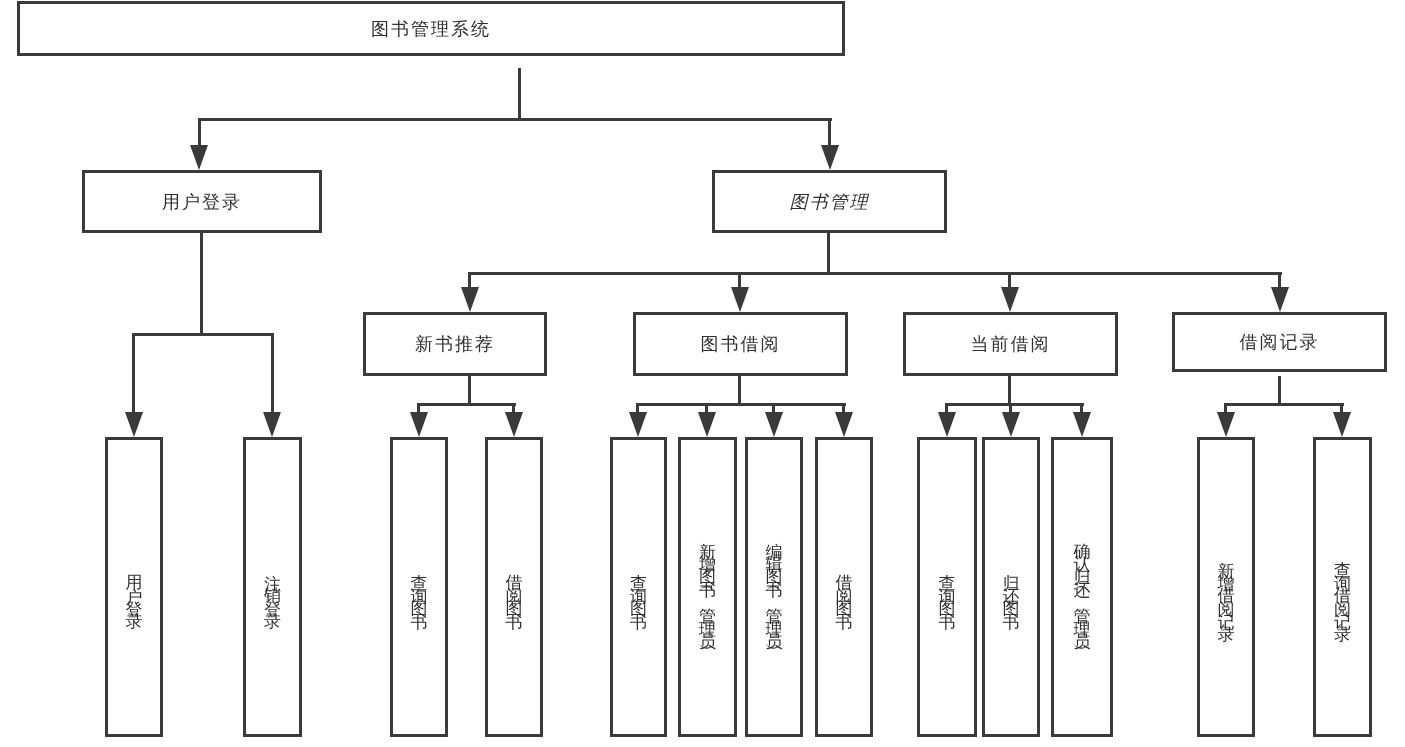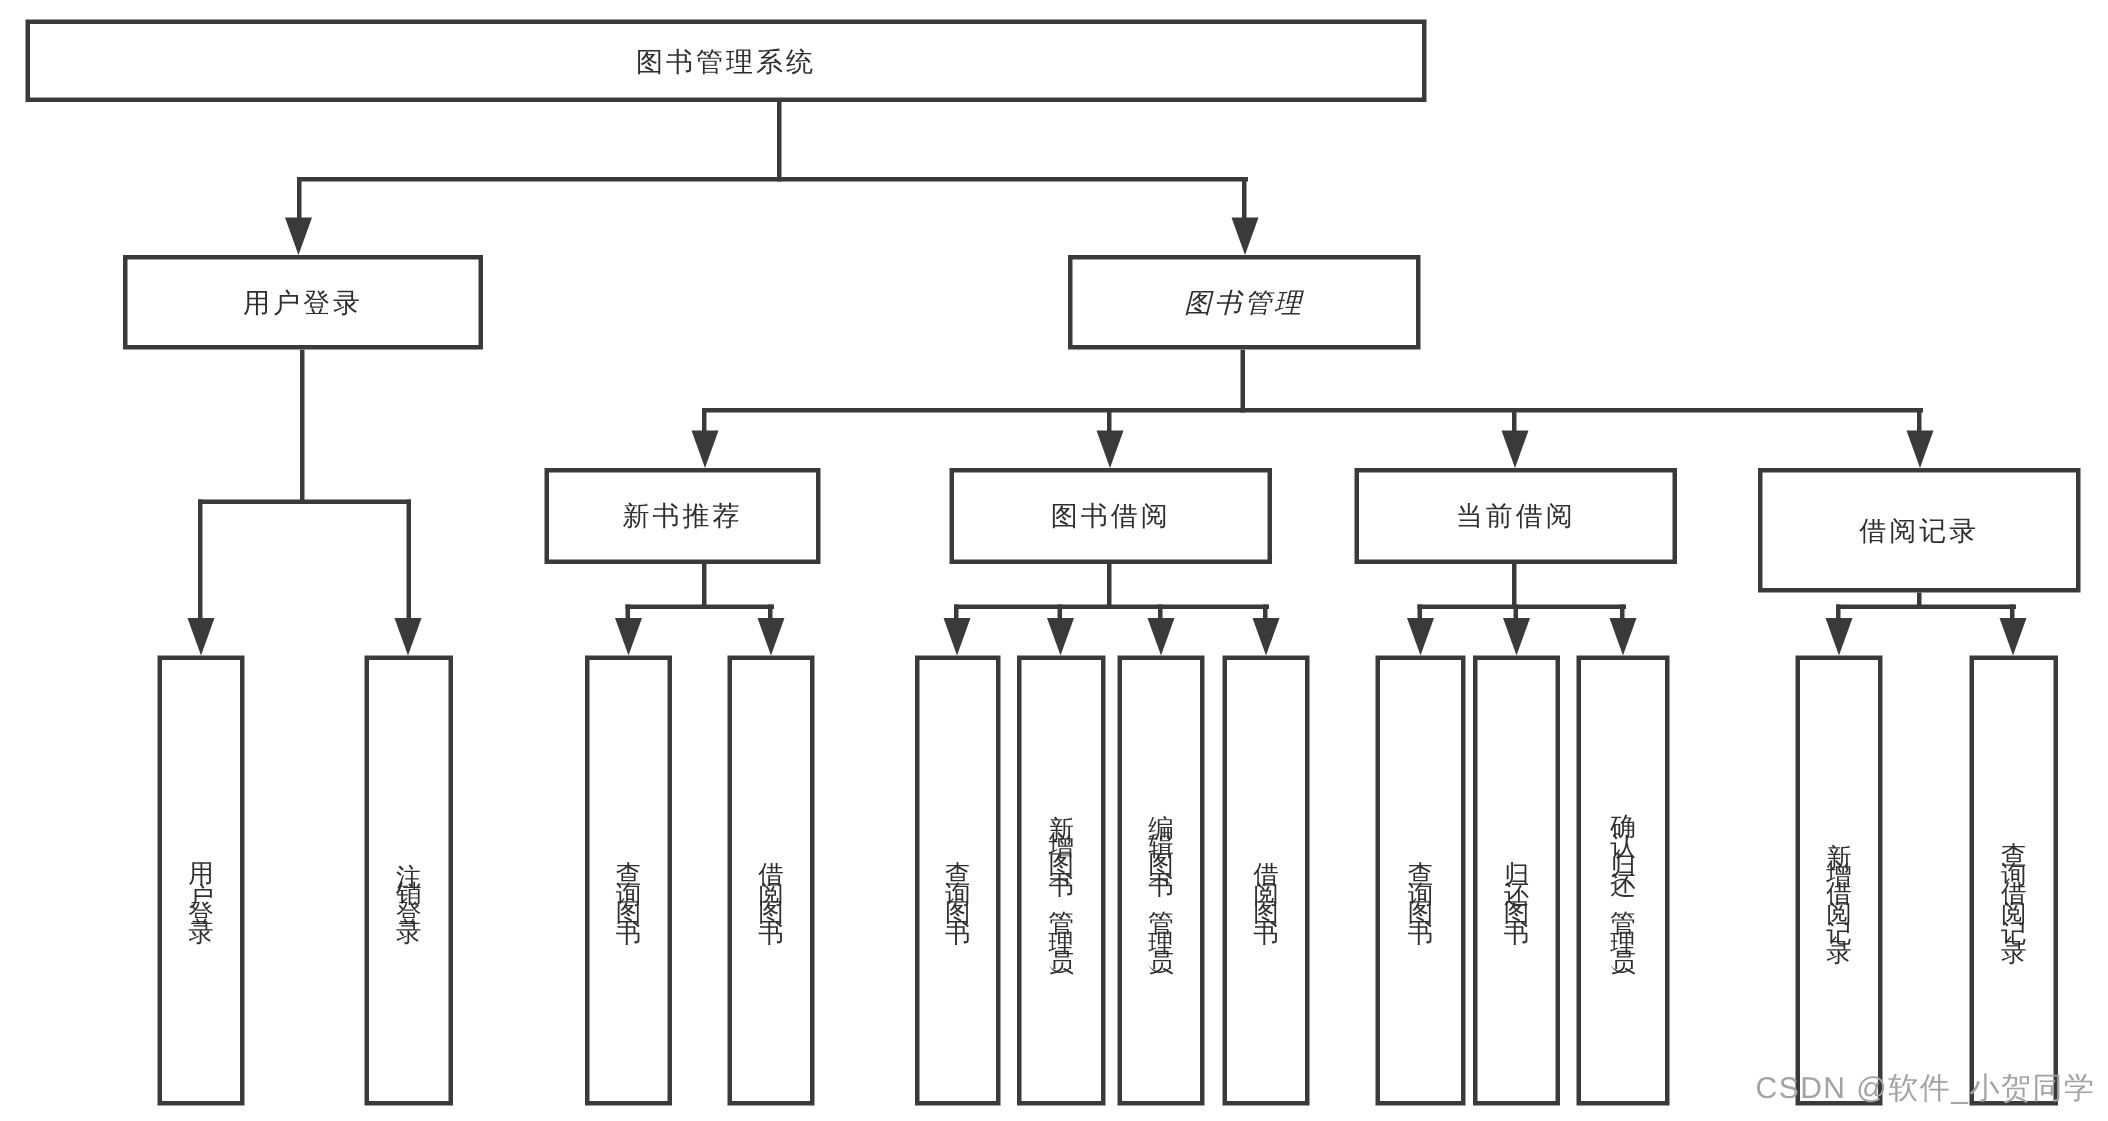--- a/index.html
+++ b/index.html
@@ -59,21 +59,21 @@
     color: #a3a3a3;
     letter-spacing: 1px;
     z-index: 3;
   }
 </style>
 </head>
 <body>
 
 <div id="canvas">
 
-  <div class="box" style="left:17px; top:13px; width:934px; height:55px;">
+  <div class="box" style="left:17px; top:1px; width:828px; height:55px;">
     <span>图书管理系统</span>
   </div>
 
   <div class="vline" style="left:518px; top:68px; height:53px;"></div>
   <div class="hline" style="left:198px; top:118px; width:634px;"></div>
   <div class="vline" style="left:198px; top:118px; height:32px;"></div>
   <div class="arrow" style="left:190px; top:145px;"></div>
   <div class="vline" style="left:828px; top:118px; height:32px;"></div>
   <div class="arrow" style="left:821px; top:145px;"></div>
 
@@ -104,21 +104,21 @@
 
   <div class="box" style="left:363px; top:312px; width:184px; height:64px;">
     <span>新书推荐</span>
   </div>
   <div class="box" style="left:633px; top:312px; width:215px; height:64px;text-align:right;">
     <span>图书借阅</span>
   </div>
   <div class="box" style="left:903px; top:312px; width:215px; height:64px;">
     <span>当前借阅</span>
   </div>
-  <div class="box" style="left:1172px; top:312px; width:215px; height:83px;font-family:Liberation Mono, monospace;">
+  <div class="box" style="left:1172px; top:312px; width:215px; height:60px;font-family:Liberation Mono, monospace;">
     <span>借阅记录</span>
   </div>
 
   <div class="vline" style="left:468px; top:376px; height:30px;"></div>
   <div class="hline" style="left:417px; top:403px; width:99px;"></div>
   <div class="vline" style="left:417px; top:403px; height:14px;"></div>
   <div class="arrow" style="left:410px; top:412px;"></div>
   <div class="vline" style="left:512px; top:403px; height:14px;"></div>
   <div class="arrow" style="left:505px; top:412px;"></div>
 
@@ -186,15 +186,14 @@
     <span>确认归还（管理员）</span>
   </div>
 
   <div class="box vbox" style="left:1197px; top:437px; width:58px; height:300px;">
     <span>新增借阅记录</span>
   </div>
   <div class="box vbox" style="left:1313px; top:437px; width:59px; height:300px;">
     <span>查询借阅记录</span>
   </div>
 
-  <div class="watermark">CSDN @软件_小贺同学</div>
 
 </div>
 
 </body></html>

